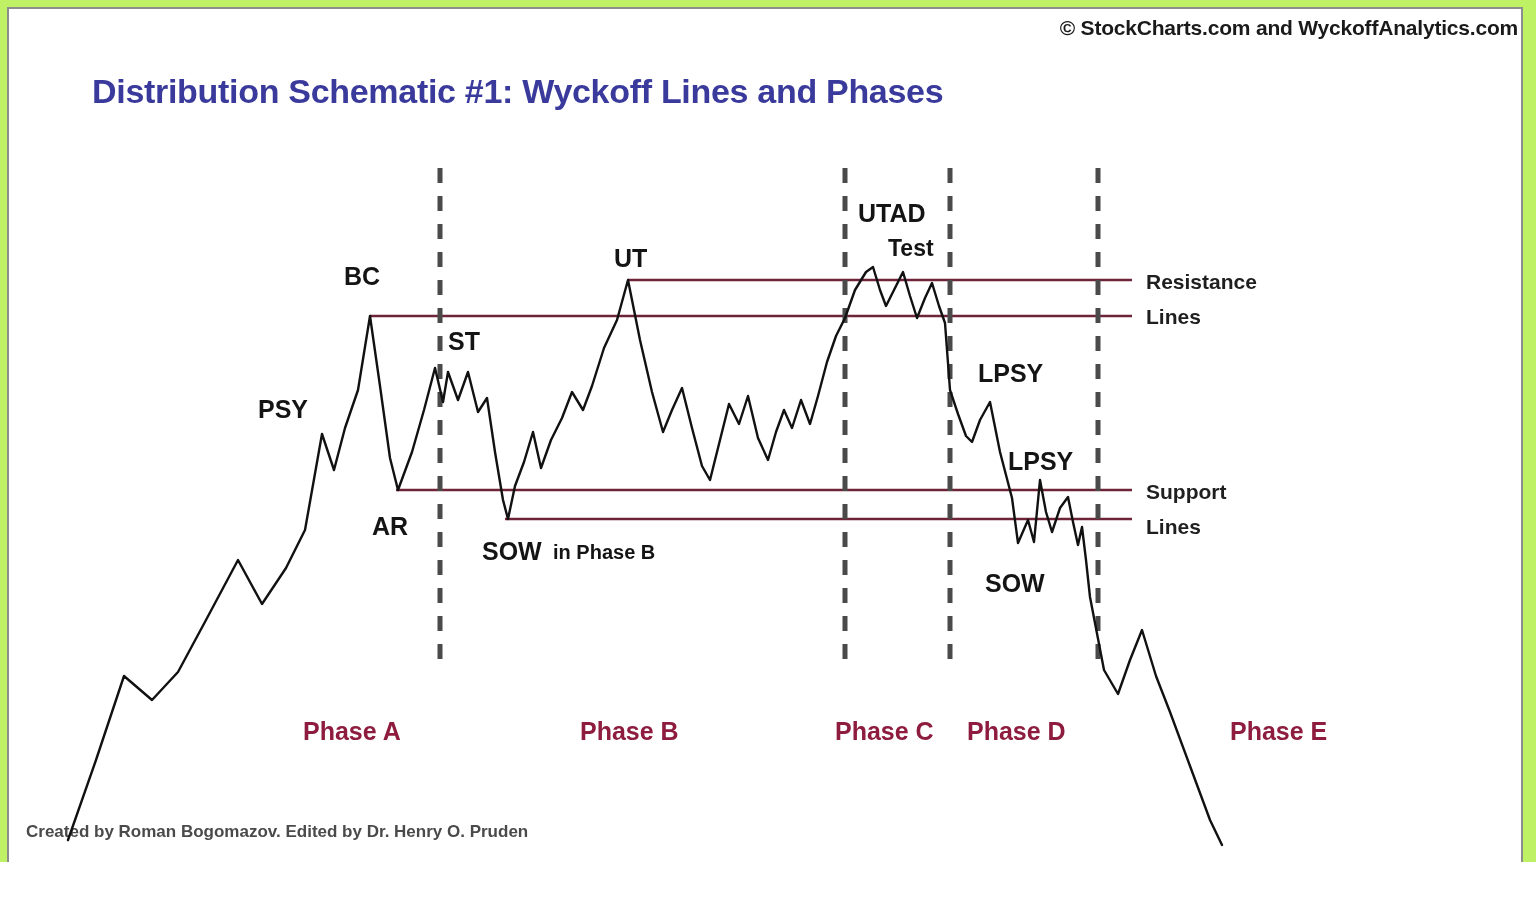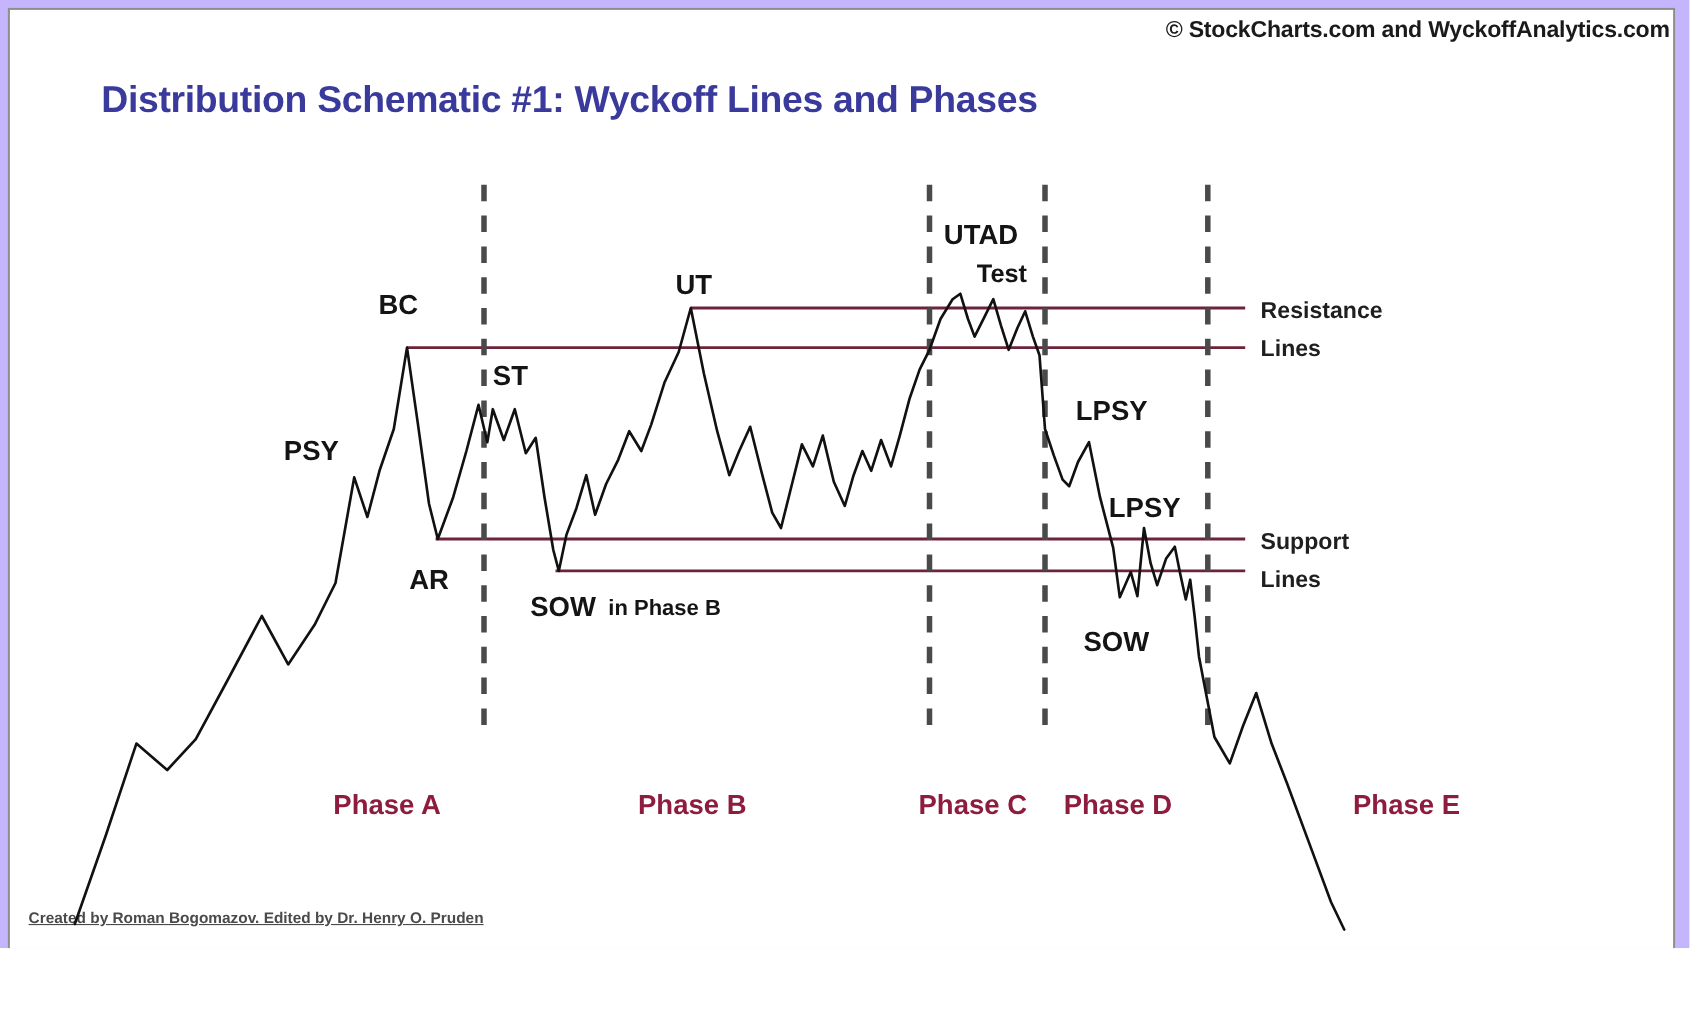--- a/index.html
+++ b/index.html
@@ -4,21 +4,21 @@
 <style>
   html, body {
     margin: 0;
     padding: 0;
     background: #ffffff;
   }
   #page {
     position: relative;
     width: 1536px;
     height: 862px;
-    background: #c4b5fd;
+    background: #bef264;
     font-family: "Liberation Sans", sans-serif;
     overflow: hidden;
   }
   #frame {
     position: absolute;
     left: 7px;
     top: 7px;
     width: 1516px;
     height: 900px;
     border: 2px solid #8d8d8d;
@@ -42,25 +42,24 @@
     font-size: 34px;
     font-weight: bold;
     color: #3a3a9c;
     letter-spacing: -0.3px;
     white-space: nowrap;
   }
   #footer {
     position: absolute;
     left: 26px;
     bottom: 20px;
-    font-size: 14px;
+    font-size: 17px;
     font-weight: bold;
     color: #4a4a4a;
     white-space: nowrap;
-    text-decoration: underline;
   }
   #chart-svg {
     position: absolute;
     left: 0;
     top: 0;
   }
   .evt-label {
     font-family: "Liberation Sans", sans-serif;
     font-weight: bold;
     fill: #141414;

